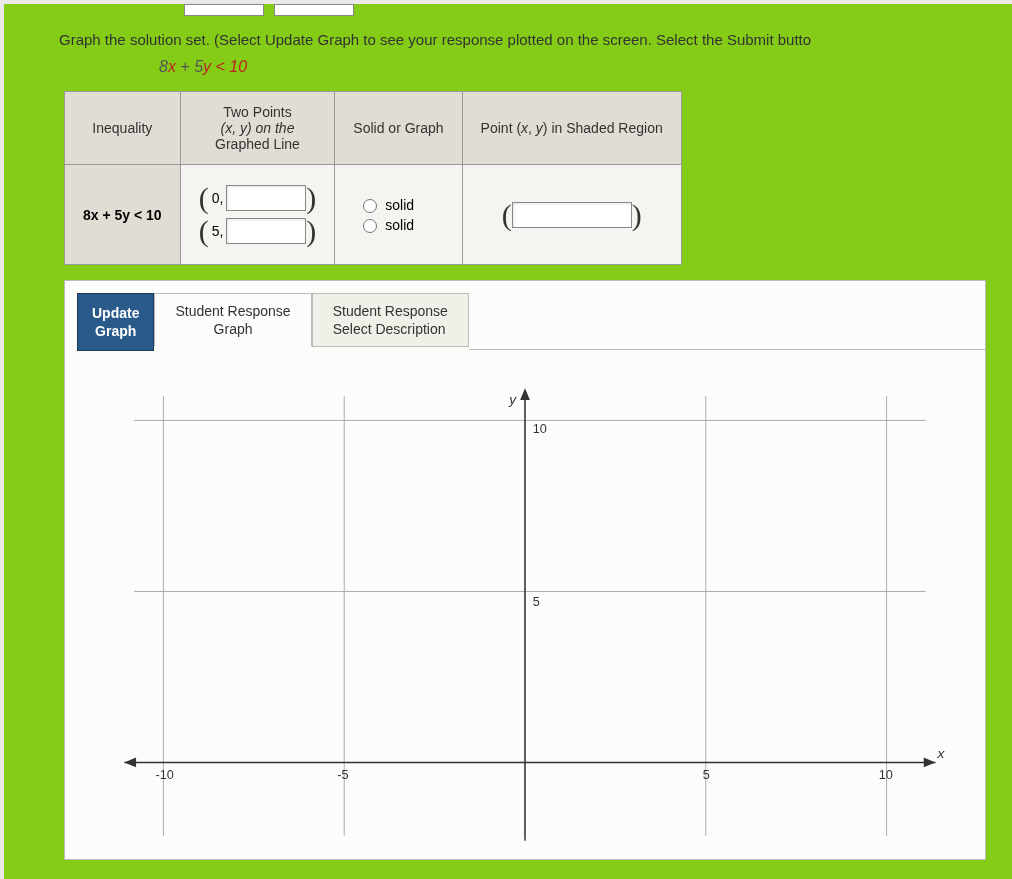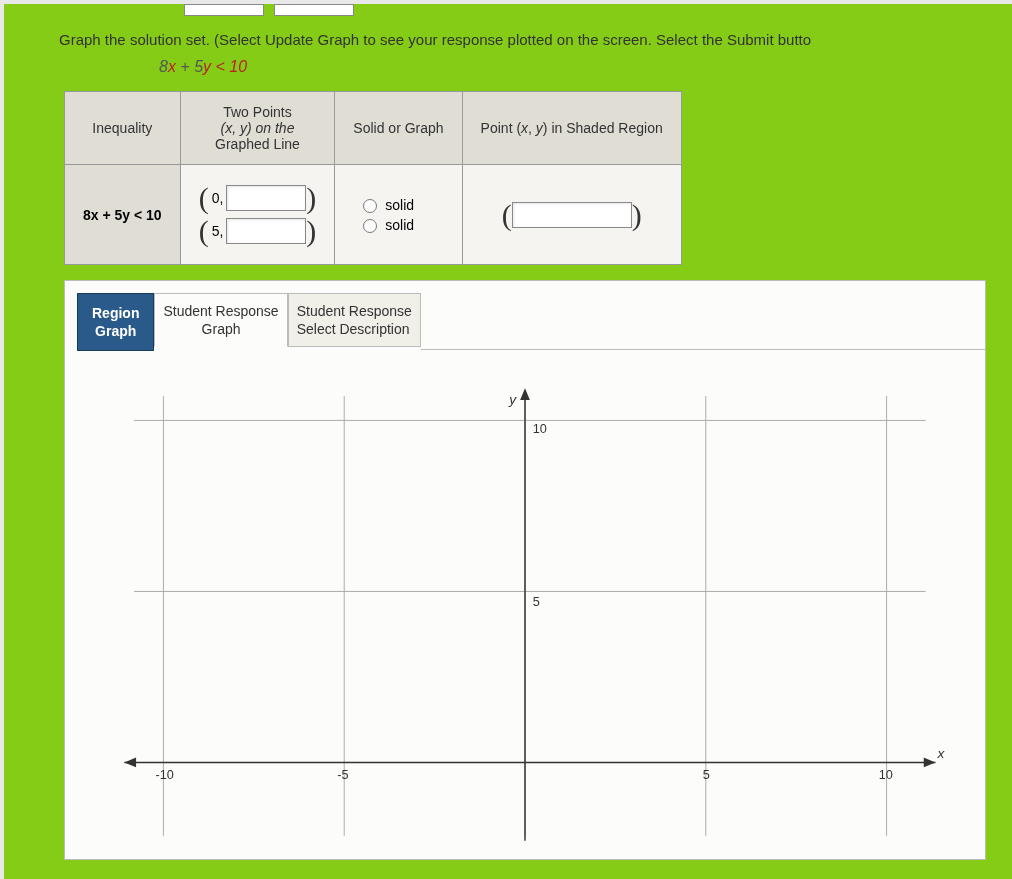--- a/index.html
+++ b/index.html
@@ -126,21 +126,21 @@
       font-size: 14px;
       font-weight: bold;
       text-align: center;
       line-height: 1.3;
       cursor: pointer;
     }
     .tab {
       background: #f0efe8;
       border: 1px solid #bbb;
       border-bottom: 1px solid #bbb;
-      padding: 8px 8px;
+      padding: 8px 20px;
       font-size: 14px;
       color: #333;
       margin-left: 0;
       cursor: pointer;
       line-height: 1.3;
       position: relative;
     }
     .tab.active {
       background: #fcfcfa;
       border-bottom: 1px solid #fcfcfa;
@@ -227,21 +227,21 @@
         <span class="paren">)</span>
       </div>
     </td>
   </tr>
 </tbody>
     </table>
 
 <div class="graph-panel">
   <div class="tab-row">
     <button class="btn-update">
-      <div>Region</div>
+      <div>Update</div>
       <div>Graph</div>
     </button>
     <div class="tab active">
       <div>Student Response</div>
       <div style="text-align:center">Graph</div>
     </div>
     <div class="tab">
       <div>Student Response</div>
       <div>Select Description</div>
     </div>

